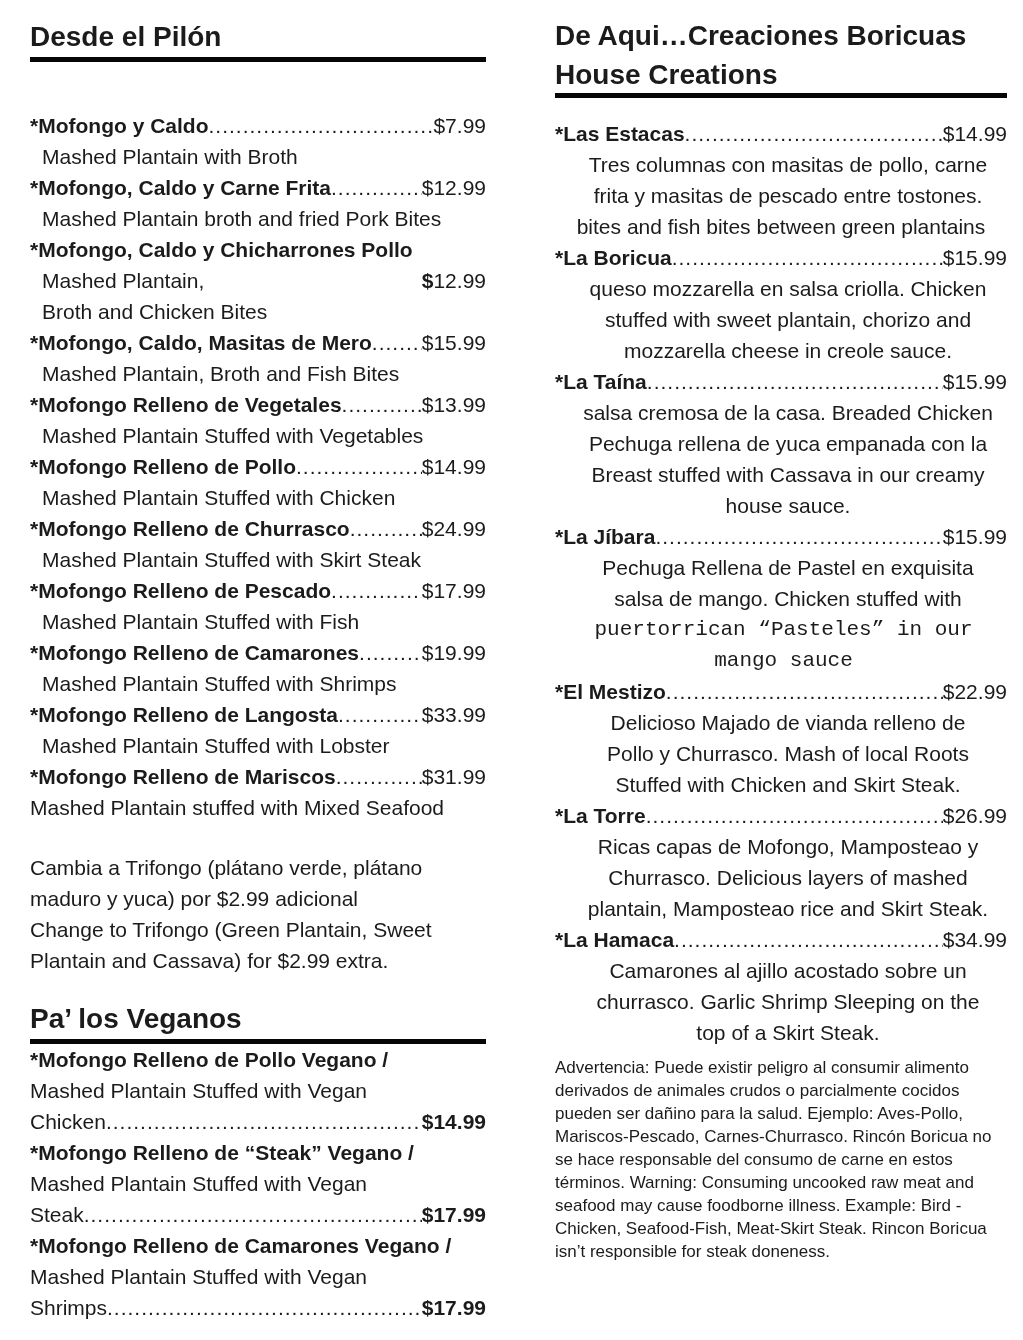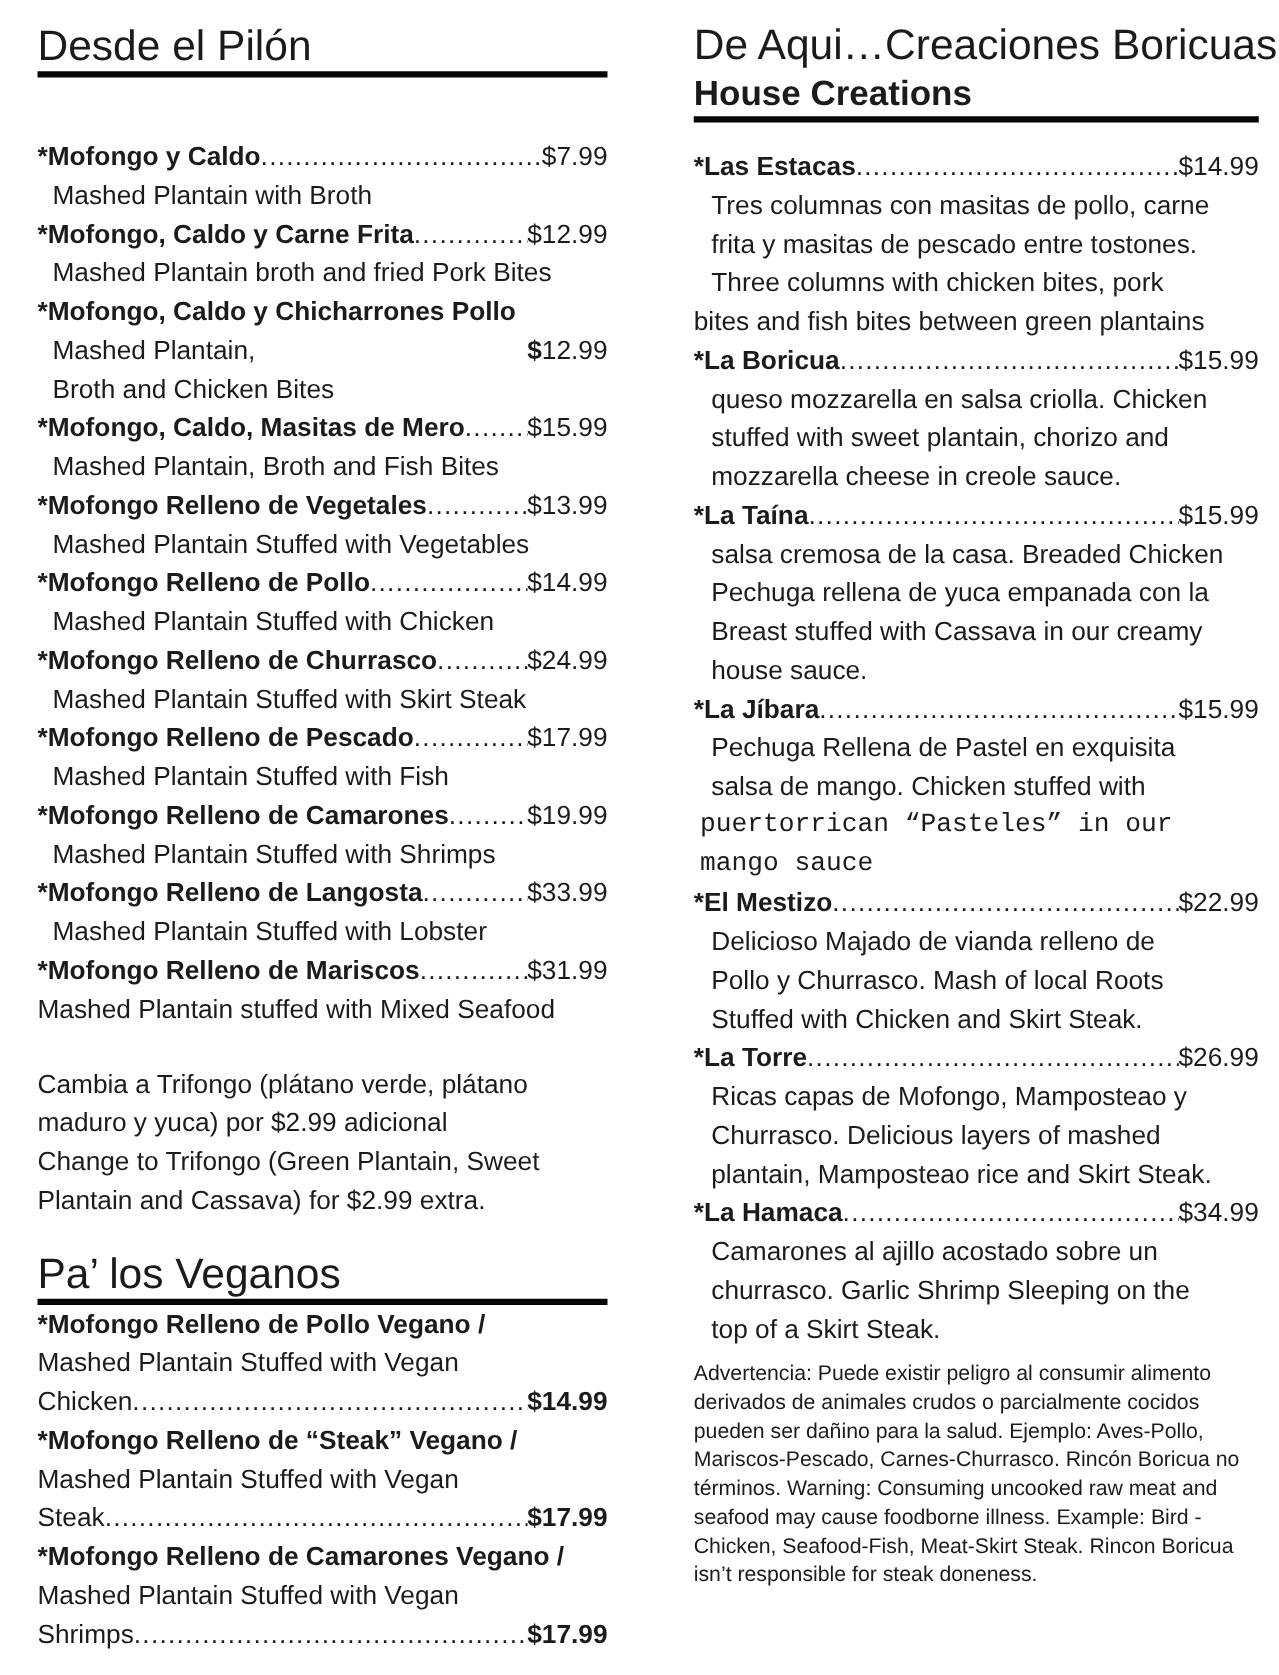--- a/index.html
+++ b/index.html
@@ -9,33 +9,33 @@
     background: #ffffff;
     color: #1b1b1b;
     font-family: "Liberation Sans", sans-serif;
     position: relative;
     overflow: hidden;
   }
   .col { position: absolute; top: 0; }
   .col-left  { left: 30px;  width: 456px; }
   .col-right { left: 555px; width: 452px; }
 
-  .h1 { font-size: 34px; line-height: 34px; font-weight: 400; margin: 0; white-space: nowrap; }
+  .h1 { font-size: 28px; line-height: 34px; font-weight: 700; margin: 0; white-space: nowrap; }
   .h2 { font-size: 28px; line-height: 37px; font-weight: 700; margin: 0; white-space: nowrap; }
   .rule { height: 5px; background: #060606; }
 
   .col-left .h1.first { margin-top: 20px; }
   .col-left .rule.r1 { margin-top: 3px; }
   .items-1 { margin-top: 48px; }
   .note { margin-top: 29px; }
   .h1.veg { margin-top: 26px; }
   .col-left .rule.r2 { margin-top: 3px; }
 
   .col-right .h1 { margin-top: 16px; line-height: 40px; }
-  .items-r { margin-top: 20px; }
+  .items-r { margin-top: 20px; text-align: center; }
   .disclaimer { margin-top: 8px; }
 
   .body-row { display: flex; align-items: baseline; font-size: 21px; line-height: 31px; }
   .nm { font-weight: 700; white-space: nowrap; }
   .ld { flex: 1 1 auto; overflow: hidden; white-space: nowrap; letter-spacing: 1px; }
   .pr { white-space: nowrap; }
   .pr.b { font-weight: 700; }
   .pr b { font-weight: 700; }
   .fill { flex: 1 1 auto; }
 
@@ -220,21 +220,20 @@
   <div class="items-r">
 
     <div class="item">
       <div class="body-row">
         <span class="nm">*Las Estacas</span>
         <span class="ld">......................................................................................................................</span>
         <span class="pr">$14.99</span>
       </div>
       <div class="ds">Tres columnas con masitas de pollo, carne</div>
       <div class="ds">frita y masitas de pescado entre tostones.</div>
-      <div class="ds">Three columns with chicken bites, pork</div>
       <div class="ds np">bites and fish bites between green plantains</div>
     </div>
 
     <div class="item">
       <div class="body-row">
         <span class="nm">*La Boricua</span>
         <span class="ld">......................................................................................................................</span>
         <span class="pr">$15.99</span>
       </div>
       <div class="ds">queso mozzarella en salsa criolla. Chicken</div>
@@ -298,18 +297,19 @@
       <div class="ds">top of a Skirt Steak.</div>
     </div>
 
   </div>
 
   <div class="disclaimer">
     <div class="dline">Advertencia: Puede existir peligro al consumir alimento</div>
     <div class="dline">derivados de animales crudos o parcialmente cocidos</div>
     <div class="dline">pueden ser dañino para la salud. Ejemplo: Aves-Pollo,</div>
     <div class="dline">Mariscos-Pescado, Carnes-Churrasco. Rincón Boricua no</div>
+    <div class="dline">se hace responsable del consumo de carne en estos</div>
     <div class="dline">términos. Warning: Consuming uncooked raw meat and</div>
     <div class="dline">seafood may cause foodborne illness. Example: Bird -</div>
     <div class="dline">Chicken, Seafood-Fish, Meat-Skirt Steak. Rincon Boricua</div>
     <div class="dline">isn’t responsible for steak doneness.</div>
   </div>
 </div>
 
 </body></html>

